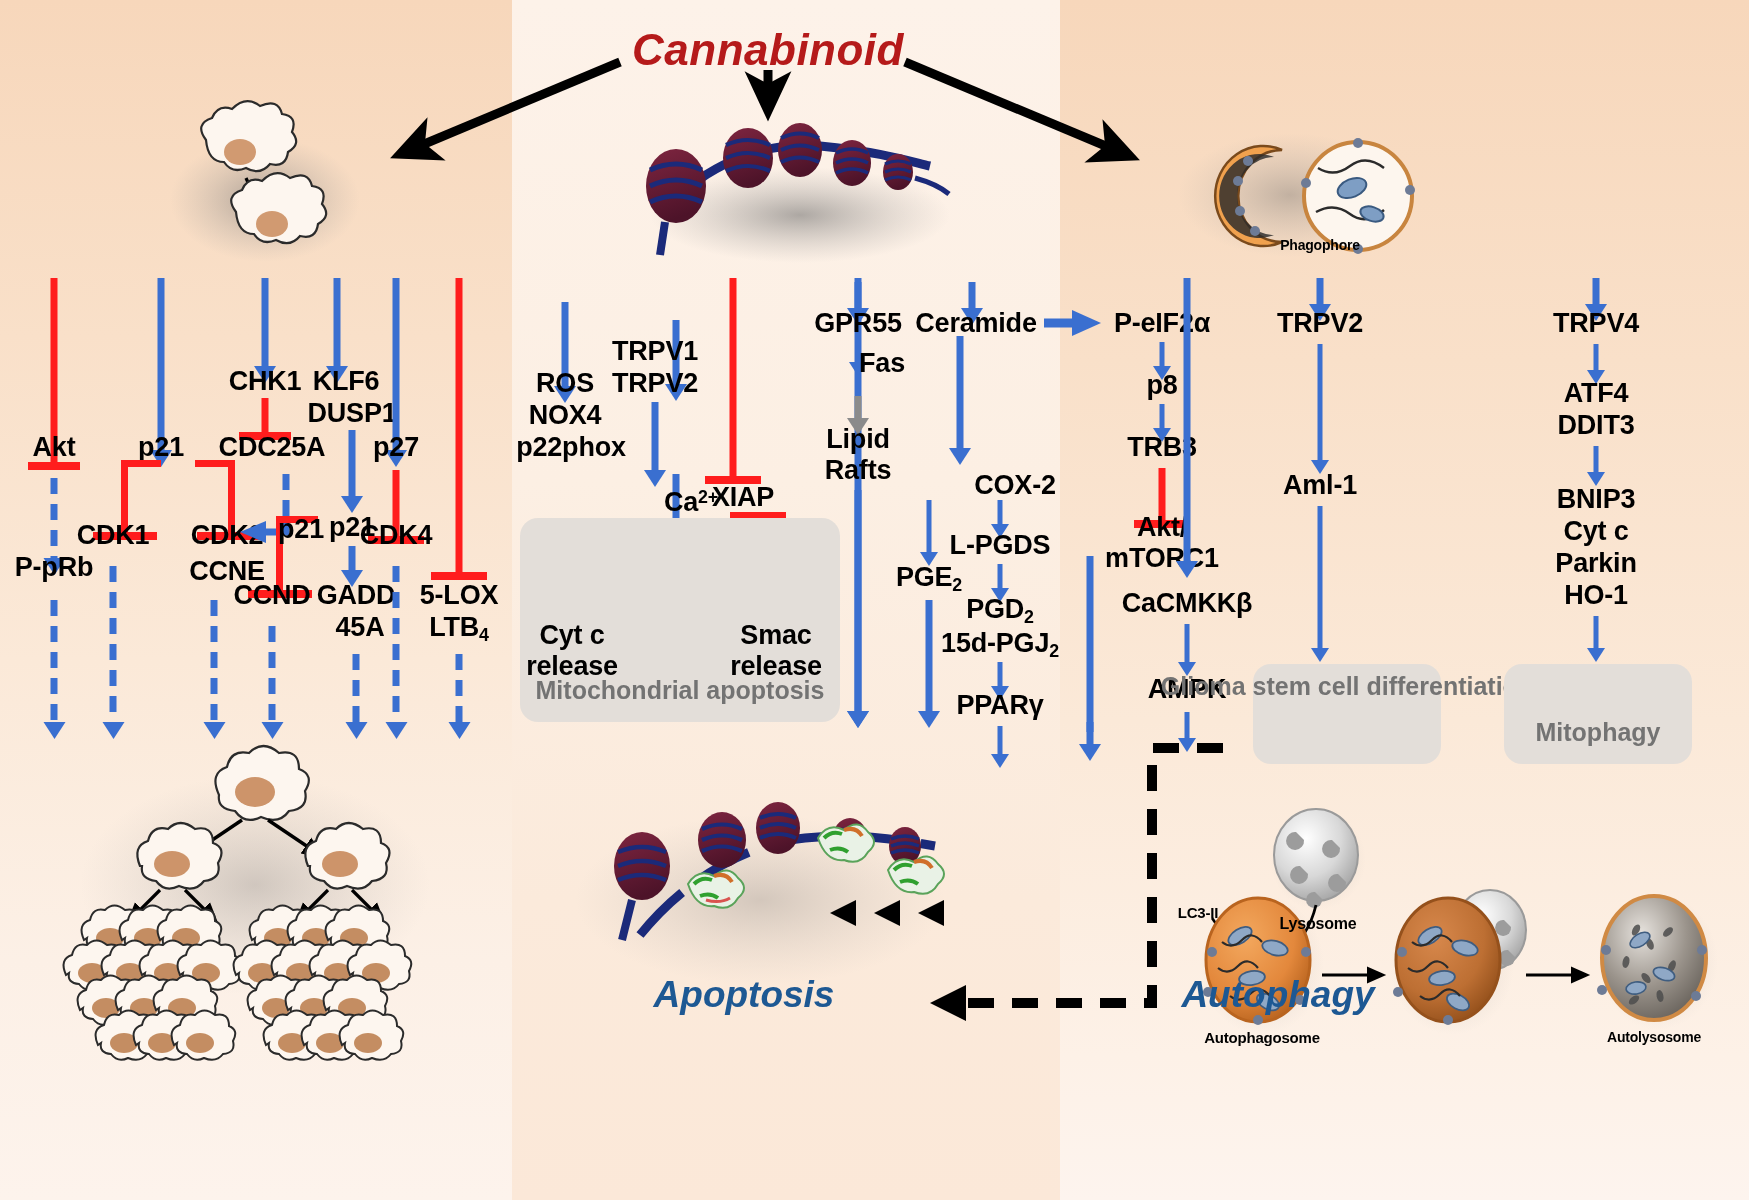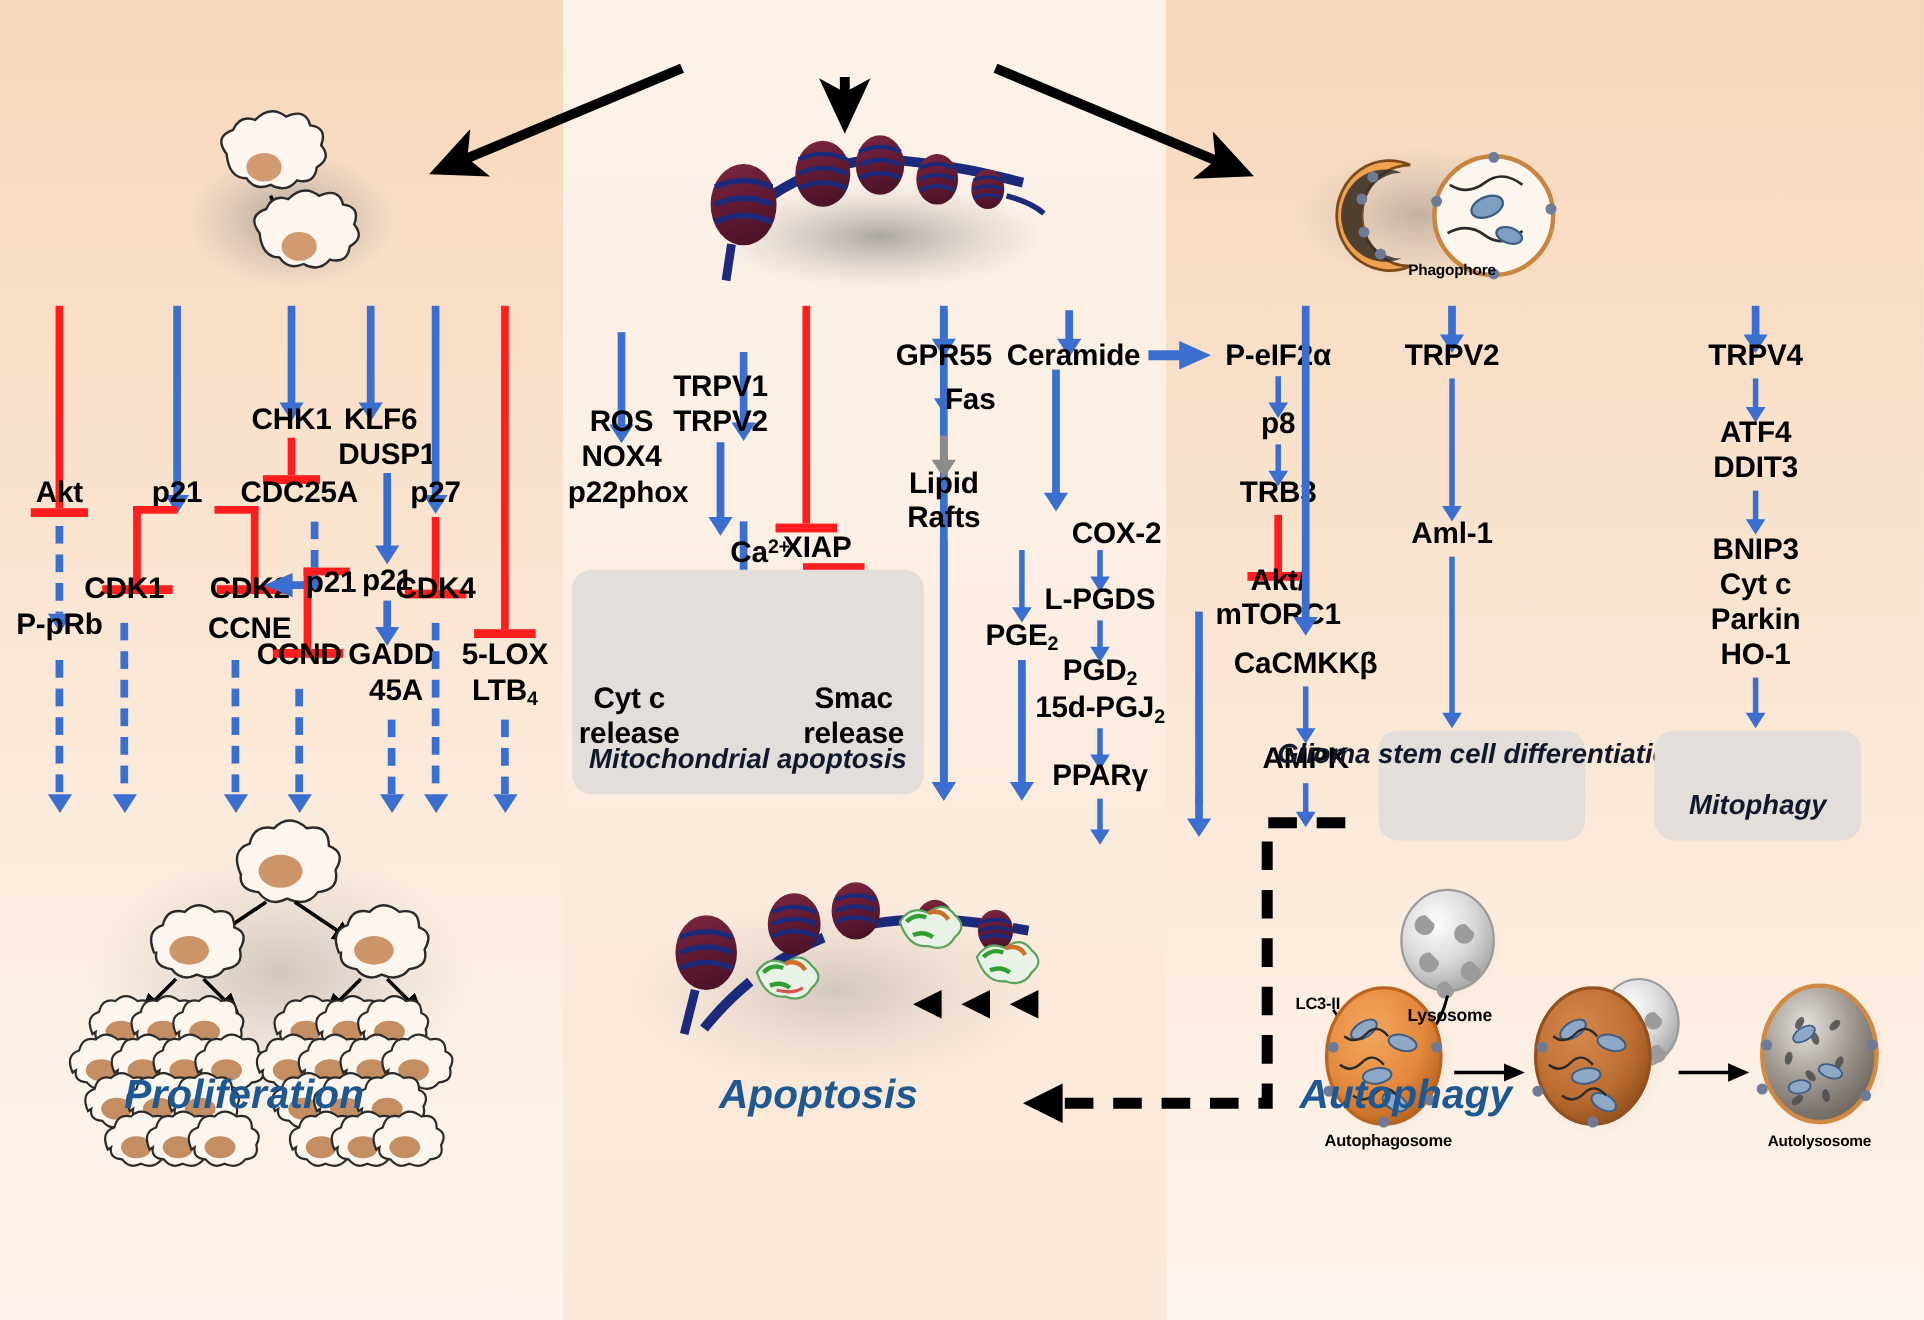--- a/index.html
+++ b/index.html
@@ -12,21 +12,21 @@
      background:linear-gradient(to bottom,#f7d7bb 0%,#f9e0c9 28%,#fbe9d8 55%,#fcf0e6 80%,#fdf3ec 100%);}
   #band-mid{left:512px;width:548px;
      background:linear-gradient(to bottom,#fdf2e9 0%,#fcefe3 40%,#fbeadb 75%,#fbe8d8 100%);}
   #band-right{left:1060px;width:689px;
      background:linear-gradient(to bottom,#f7d7bb 0%,#f9e0c9 30%,#fbe9d8 60%,#fdf1e7 88%,#fdf4ee 100%);}
   
   .node{position:absolute;color:#000;font-weight:bold;font-size:27px;
         line-height:31px;text-align:center;white-space:pre;letter-spacing:-.2px;
         transform:translateX(-50%);}
   .node.xs{font-size:13px;font-weight:bold;line-height:15px;}
-  .italic-blue{position:absolute;color:#0f172a;font-weight:bold;font-style:italic;
+  .italic-blue{position:absolute;color:#737373;font-weight:bold;
         font-size:25px;line-height:29px;text-align:center;transform:translateX(-50%);}
   .outcome{position:absolute;color:#1d5893;font-weight:bold;font-style:italic;
         font-size:37px;transform:translateX(-50%);text-align:center;}
   .title{position:absolute;color:#b51a1a;font-weight:bold;font-style:italic;
         font-size:44px;transform:translateX(-50%);letter-spacing:.5px;}
   sub{font-size:.66em;vertical-align:-.28em;}
   sup{font-size:.66em;vertical-align:.45em;}
   
   .varrow{position:absolute;transform:translateX(-50%);}
   .varrow .shaft{position:absolute;left:50%;top:0;transform:translateX(-50%);
@@ -66,20 +66,21 @@
 </style>
 </head>
 <body>
 
 <div id="stage">
 
   <div class="band" id="band-left"></div>
   <div class="band" id="band-mid"></div>
   <div class="band" id="band-right"></div>
 
+  <div class="title" style="left:768px;top:25px;">Cannabinoid</div>
 
   <svg class="overlay" viewBox="0 0 1749 1200">
     <defs>
       <marker id="bigblack" markerWidth="6" markerHeight="6" refX="3.2" refY="3" orient="auto" markerUnits="strokeWidth">
         <path d="M0,0.4 L5.6,3 L0,5.6 L1.4,3 z" fill="#000"></path>
       </marker>
       <marker id="smallblack" markerWidth="7" markerHeight="7" refX="5" refY="3.5" orient="auto" markerUnits="strokeWidth">
         <path d="M0,0.7 L6.4,3.5 L0,6.3 z" fill="#000"></path>
       </marker>
       <radialGradient id="shadeblur" cx="50%" cy="50%" r="50%">
@@ -724,17 +725,16 @@
   </div>
   <div class="greybox" style="left:1504px;top:664px;width:188px;height:100px;"></div>
   <div class="italic-blue" style="left:1598px;top:718px;">Mitophagy</div>
 
   <div class="node xs" style="left:1320px;top:238px;font-size:14px;text-align:center;">Phagophore</div>
   <div class="node xs" style="left:1198px;top:905px;font-size:15px;">LC3-II</div>
   <div class="node xs" style="left:1318px;top:916px;font-size:16px;">Lysosome</div>
   <div class="node xs" style="left:1262px;top:1030px;font-size:15px;">Autophagosome</div>
   <div class="node xs" style="left:1654px;top:1030px;font-size:14px;">Autolysosome</div>
 
-  <div class="outcome" style="left:222px;top:974px;">Proliferation</div>
   <div class="outcome" style="left:744px;top:974px;">Apoptosis</div>
   <div class="outcome" style="left:1278px;top:974px;">Autophagy</div>
 
 </div>
 
 </body></html>

